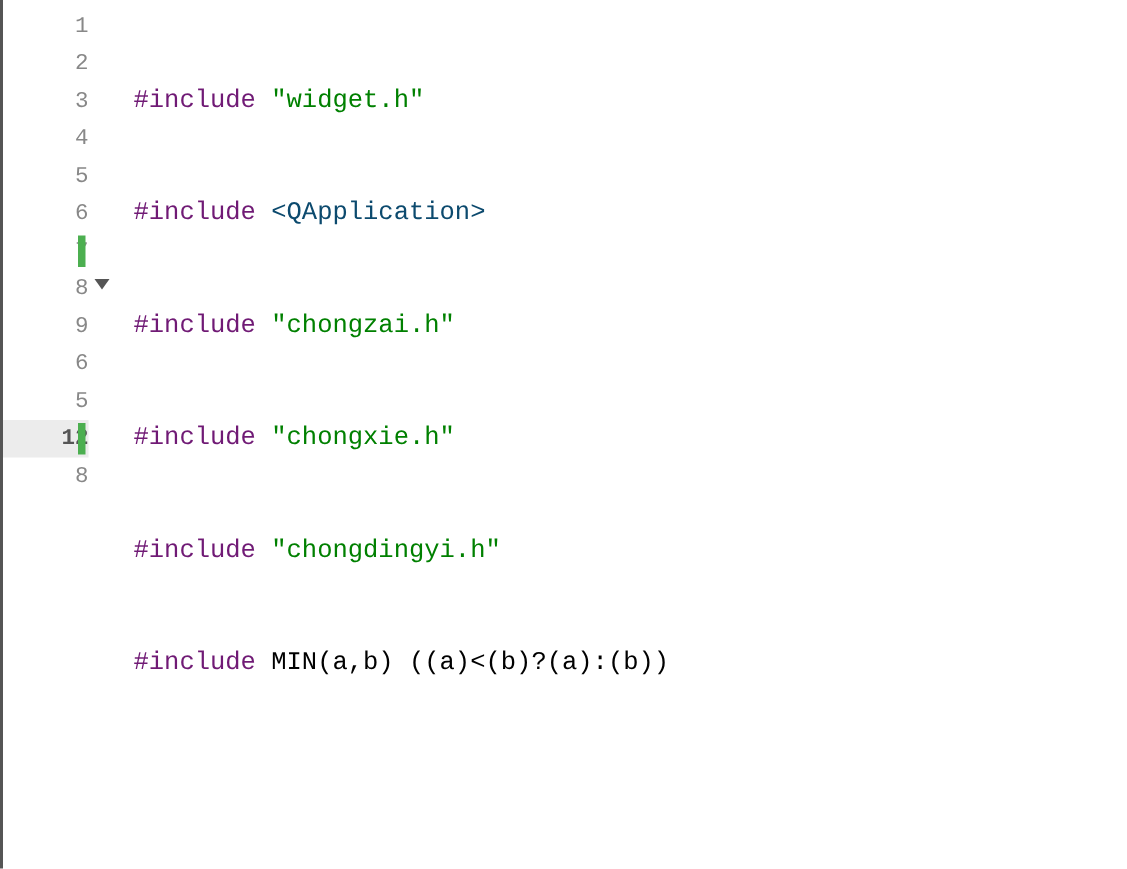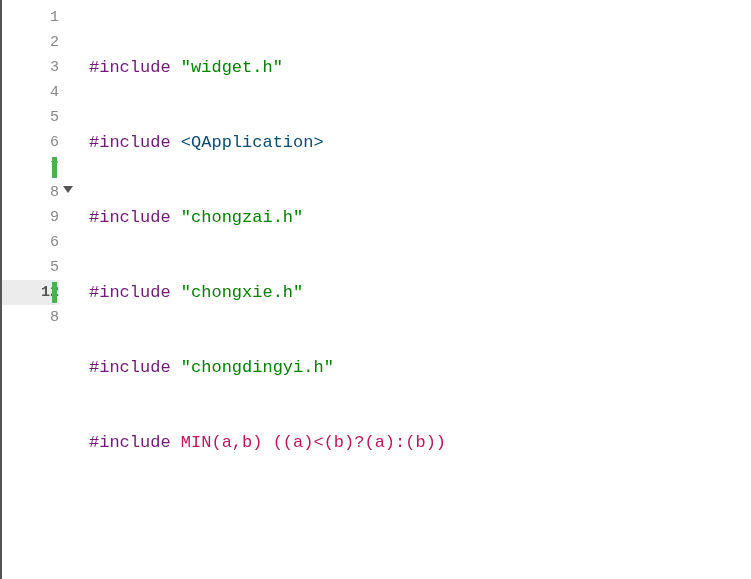--- a/index.html
+++ b/index.html
@@ -68,21 +68,21 @@
       padding-top: 5px;
       padding-left: 12px;
       white-space: pre;
     }
     .code-line {
       height: 25px;
     }
     .dir { color: #701a75; }
     .str { color: #008000; }
     .ang { color: #0c4a6e; }
-    .ident { color: #be185d; }
+    .ident { color: #000000; }
   </style>
 </head>
 <body>
 
 <div class="editor">
   <div class="left-border"></div>
   <div class="gutter">
     <span class="line-num"><span>1</span></span>
     <span class="line-num"><span>2</span></span>
     <span class="line-num"><span>3</span></span>

